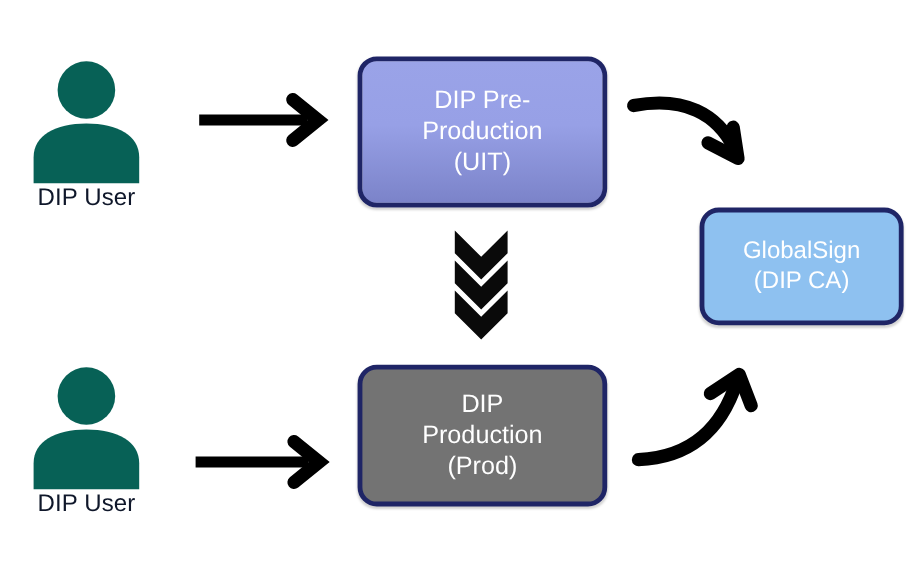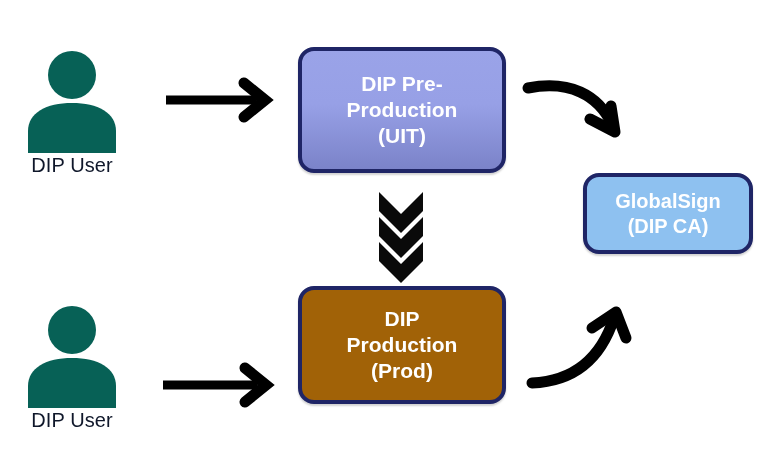--- a/index.html
+++ b/index.html
@@ -49,46 +49,45 @@
     border-radius: 16px;
     display: flex;
     align-items: center;
     justify-content: center;
     text-align: center;
     color: #ffffff;
     font-size: 21px;
     line-height: 26px;
     padding: 4px 8px;
     box-shadow: 0 2px 2px rgba(0,0,0,0.18);
-    font-weight: bold;
   }
   .node-text {
     display: block;
     white-space: pre-line;
   }
 
   .node-preprod {
     left: 298px;
     top: 47px;
     width: 208px;
     height: 126px;
     background: linear-gradient(to bottom, #9aa3e8 0%, #97a0e6 45%, #7b83c9 100%);
   }
   .node-prod {
     left: 298px;
-    top: 286px;
+    top: 304px;
     width: 208px;
     height: 118px;
-    background: #a16207;
+    background: #737373;
   }
   .node-ca {
     left: 583px;
     top: 173px;
     width: 170px;
-    height: 81px;
+    height: 98px;
     background: #8ec1f0;
     font-size: 20px;
     line-height: 25px;
   }
 
   
   .connectors {
     position: absolute;
     left: 0;
     top: 0;

